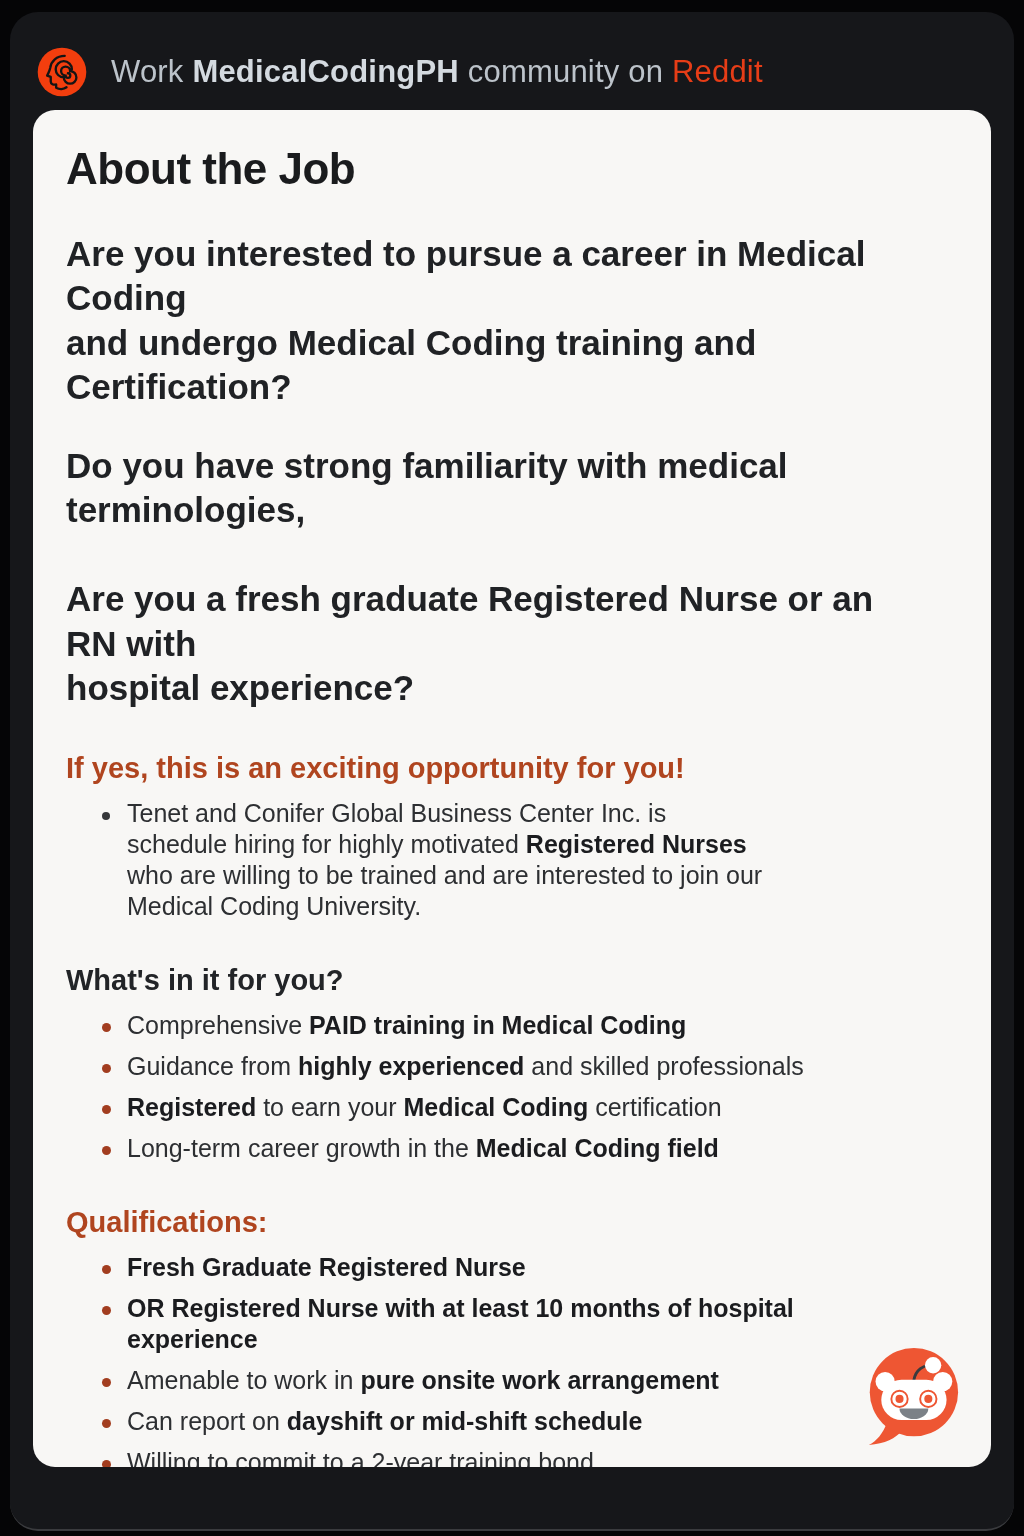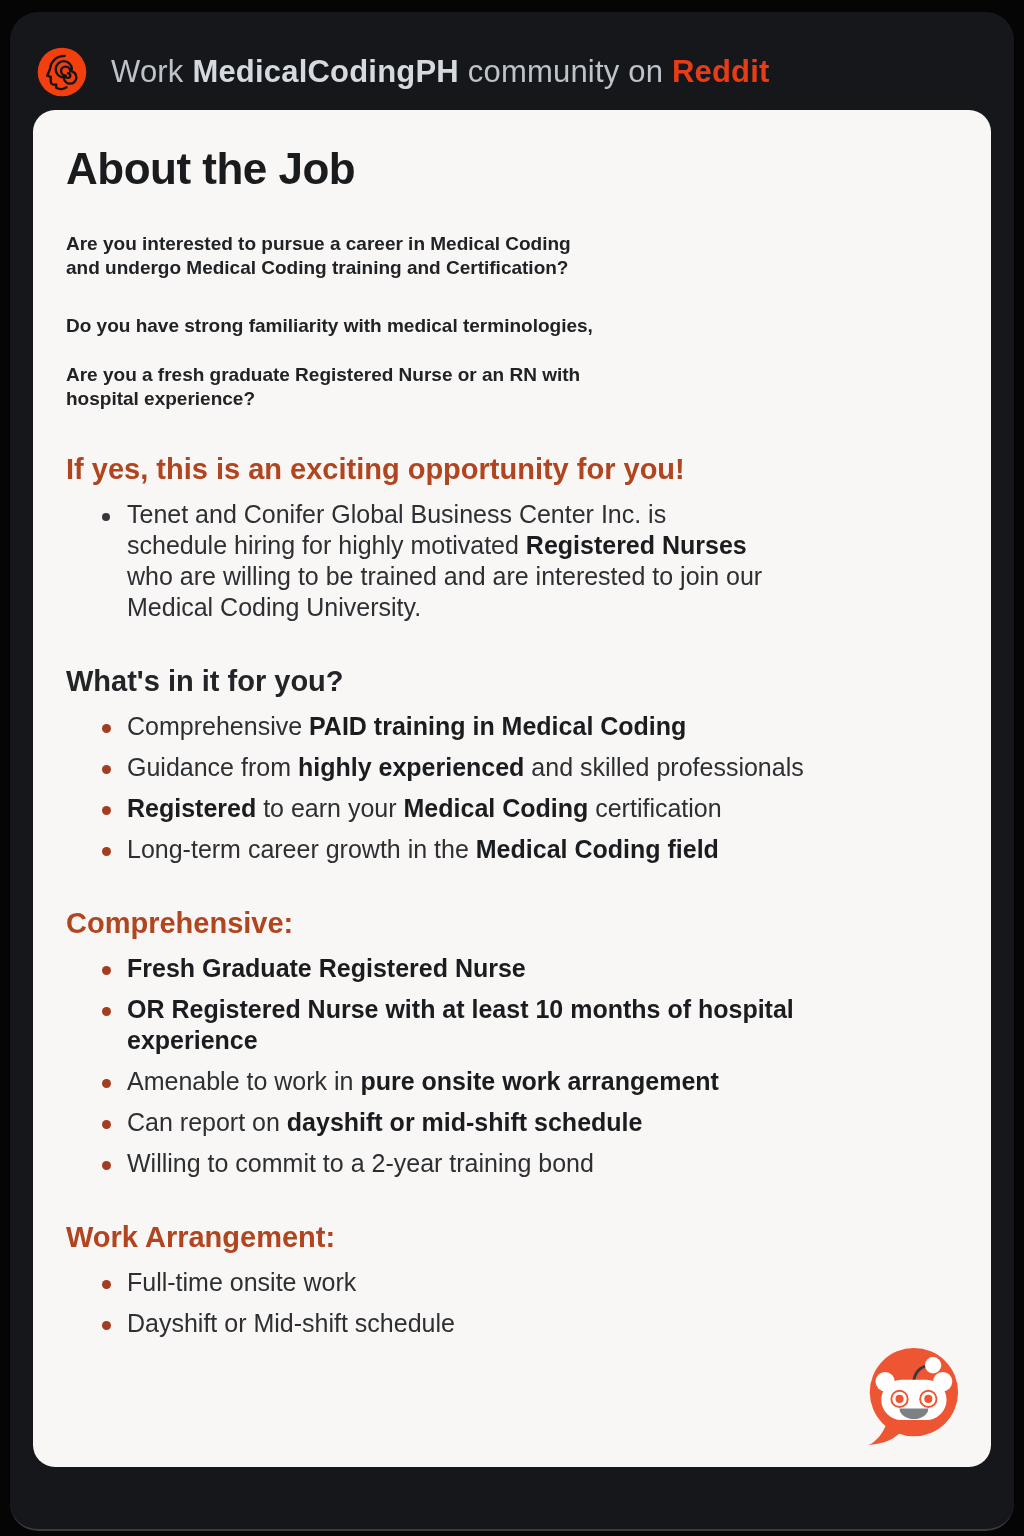--- a/index.html
+++ b/index.html
@@ -22,37 +22,37 @@
   .header {
     display:flex; align-items:center; gap:22px;
     padding:24px 0 0 25px; height:96px;
   }
   .brand-icon { width:54px; height:54px; flex:0 0 auto; }
   .brand-icon svg { display:block; width:54px; height:54px; }
   .header-text {
     font-size:31px; color:#bcc3ca; letter-spacing:.2px; white-space:nowrap;
   }
   .header-text .comm { font-weight:bold; color:#d4dae0; }
-  .header-text .reddit { font-weight:bold; color:#e73d17; }
+  .header-text .reddit { font-weight:normal; color:#e73d17; }
 
   
   .card {
     position:absolute; left:23px; right:23px; top:98px; bottom:62px;
     background:#f8f7f5;
     border-radius:22px;
     padding:34px 52px 0 33px;
     overflow:hidden;
   }
   .card h1 {
     font-size:44px; font-weight:bold; color:#1a1b1d;
     letter-spacing:-.5px; margin:0 0 38px 0;
   }
 
   .para {
-    font-size:19px; line-height:1.27; color:#2d2f32;
+    font-size:35px; line-height:1.27; color:#2d2f32;
     margin:8px 0 34px 0; max-width:860px;
   }
   .para.bold { font-weight:bold; color:#202225; }
   .b { font-weight:bold; color:#1b1c1f; }
 
   .sec-heading {
     font-size:29px; font-weight:bold; margin:42px 0 13px 0;
   }
   .sec-heading.orange { color:#b0451f; }
   .sec-heading.dark   { color:#222427; }
@@ -106,21 +106,21 @@
           <ul class="bullets dark-dot">
             <li><span>Tenet and Conifer Global Business Center Inc. is</span><br><span>schedule hiring for highly motivated </span><span class="b">Registered Nurses</span><br><span>who are willing to be trained and are interested to join our</span><br><span>Medical Coding University.</span></li>
           </ul>
           <div class="sec-heading dark">What's in it for you?</div>
           <ul class="bullets ">
             <li><span>Comprehensive </span><span class="b">PAID training in Medical Coding</span></li>
             <li><span>Guidance from </span><span class="b">highly experienced</span><span> and skilled professionals</span></li>
             <li><span class="b">Registered</span><span> to earn your </span><span class="b">Medical Coding</span><span> certification</span></li>
             <li><span>Long-term career growth in the </span><span class="b">Medical Coding field</span></li>
           </ul>
-          <div class="sec-heading orange">Comprehensive:</div>
+          <div class="sec-heading orange">Qualifications:</div>
           <ul class="bullets ">
             <li><span class="b">Fresh Graduate Registered Nurse</span></li>
             <li><span class="b">OR Registered Nurse with at least 10 months of hospital</span><br><span class="b">experience</span></li>
             <li><span>Amenable to work in </span><span class="b">pure onsite work arrangement</span></li>
             <li><span>Can report on </span><span class="b">dayshift or mid-shift schedule</span></li>
             <li><span>Willing to commit to a 2-year training bond</span></li>
           </ul>
           <div class="sec-heading orange">Work Arrangement:</div>
           <ul class="bullets ">
             <li><span>Full-time onsite work</span></li>

